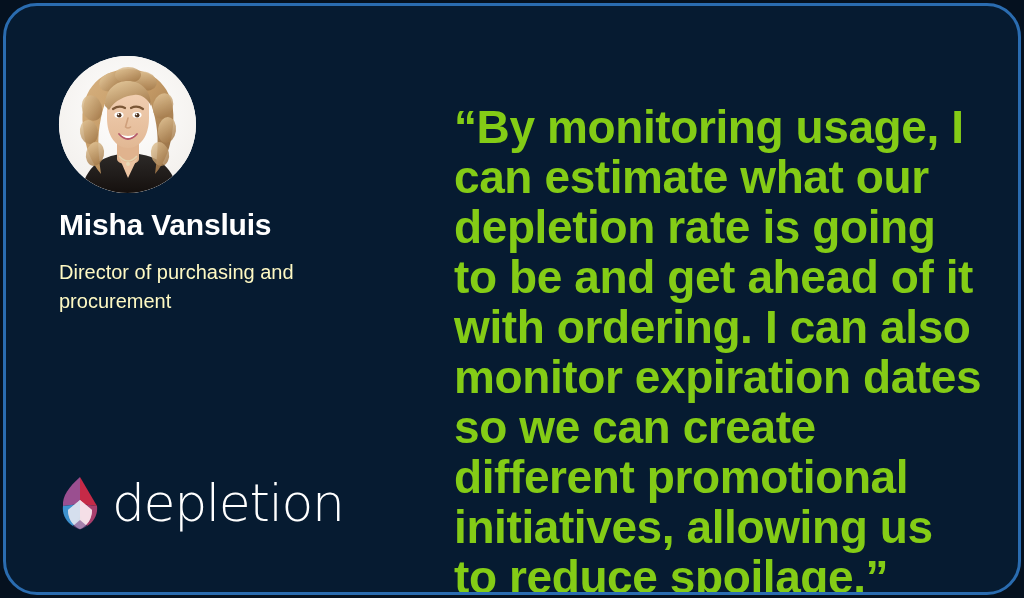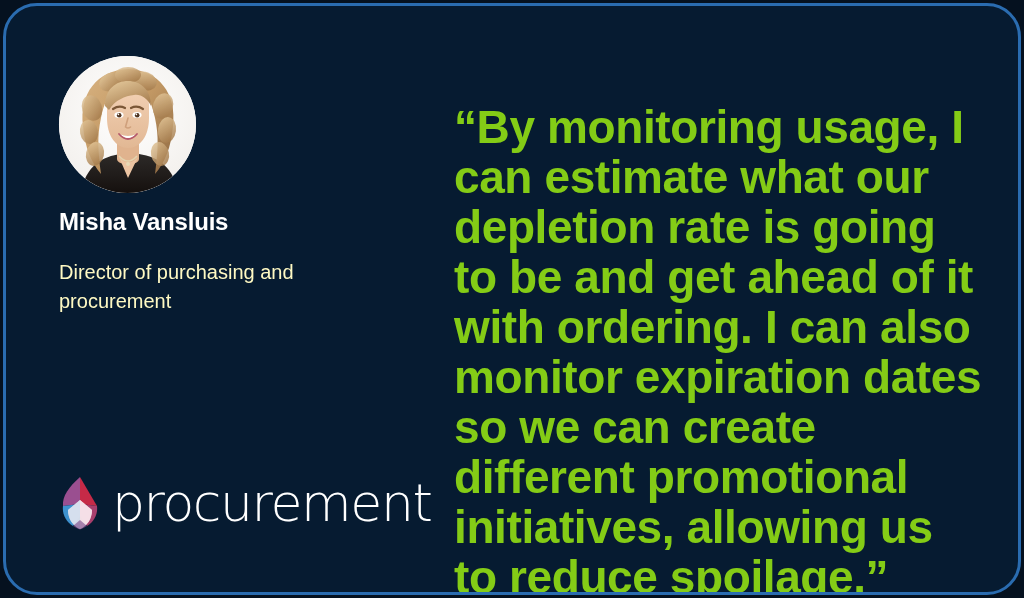--- a/index.html
+++ b/index.html
@@ -56,21 +56,21 @@
     overflow: hidden;
     background: #ffffff;
   }
   .avatar svg { display:block; width:100%; height:100%; }
 
   
   .person-name {
     position: absolute;
     left: 3px;
     top: 202px;
-    font-size: 24px;
+    font-size: 30px;
     font-weight: 700;
     color: #ffffff;
     letter-spacing: -0.2px;
     line-height: 1.15;
     white-space: nowrap;
   }
 
   .person-role {
     position: absolute;
     left: 3px;
@@ -216,20 +216,20 @@
           <path d="M21 28 L4 30 C3 38 7 46 14 50 L21 40 Z" fill="#3e92cf"></path>
 
           <path d="M21 24 L33 34 C33 43 28 50 21 53 C14 50 9 43 9 34 Z" fill="#f2d9e4" opacity="0.93"></path>
 
           <path d="M21 24 L9 34 C9 43 14 50 21 53 Z" fill="#cfe3f2" opacity="0.75"></path>
 
           <path d="M21 24 L33 34 C33 43 28 50 21 53 Z" fill="#f6e3ea" opacity="0.8"></path>
 
           <path d="M14 50 C17 52 19 53 21 53.6 C23 53 25 52 28 50 L21 44 Z" fill="#7e4f8e" opacity="0.65"></path>
         </svg>
-        <span class="logo-word">procurement</span>
+        <span class="logo-word">depletion</span>
       </div>
     </div>
 
     <div class="quote">“By monitoring usage, I can estimate what our depletion rate is going to be and get ahead of it with ordering. I can also monitor expiration dates so we can create different promotional initiatives, allowing us to reduce spoilage.”</div>
 
   </div>
 </div>
 
 </body></html>

